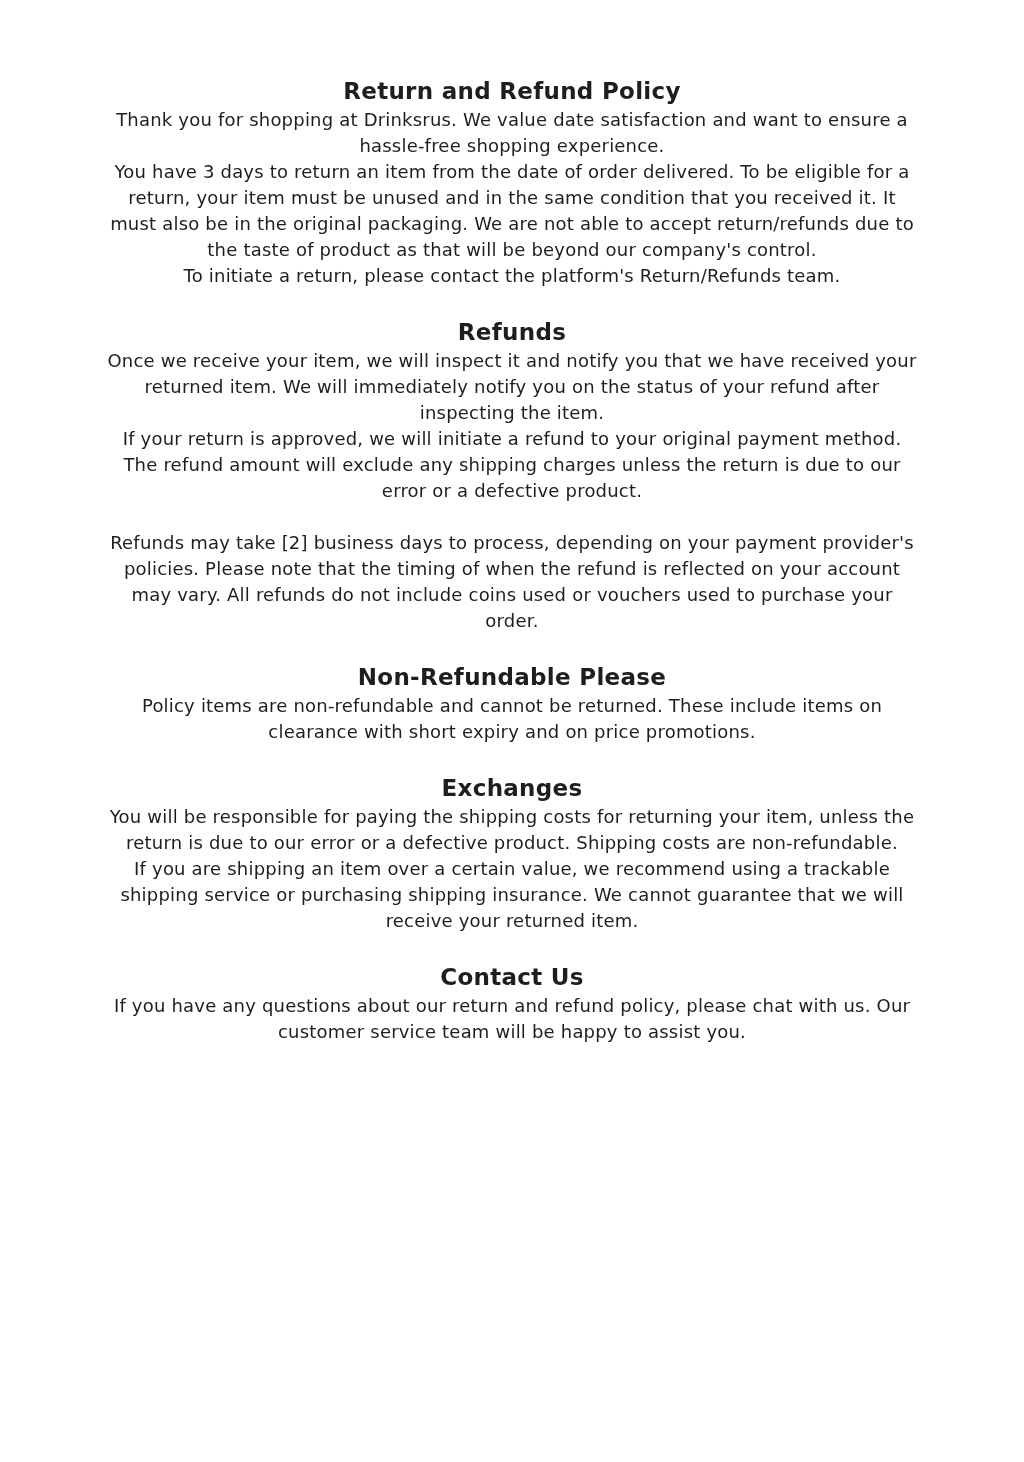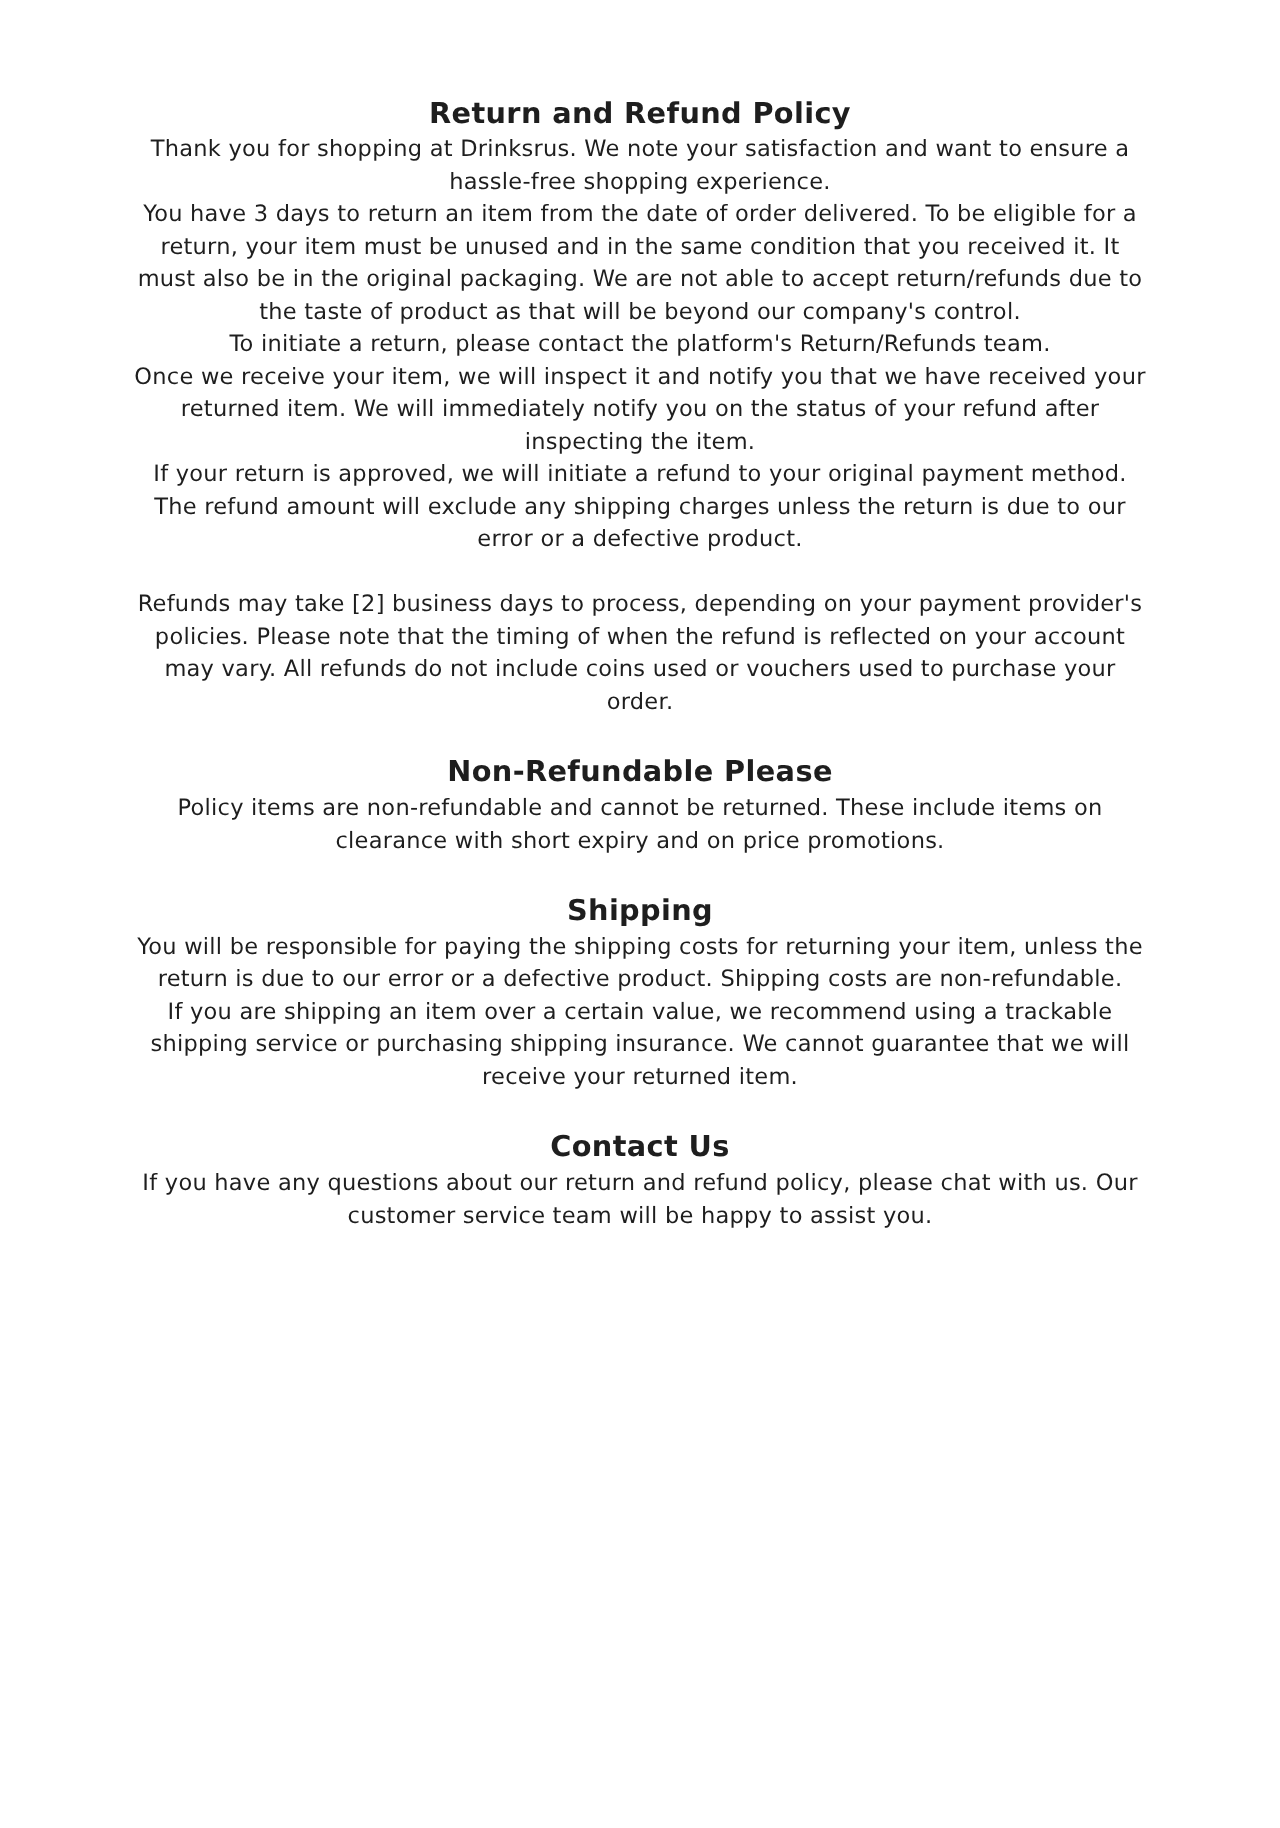--- a/index.html
+++ b/index.html
@@ -55,52 +55,53 @@
   }
 </style>
 </head>
 <body>
 
 <main class="page">
   <div class="content">
 
     <h1 class="doc-title">Return and Refund Policy</h1>
 
-    <p class="body-par intro-par">Thank you for shopping at Drinksrus. We note your satisfaction and want to ensure a
+    <p class="body-par intro-par">Thank you for shopping at Drinksrus. We value date satisfaction and want to ensure a
 hassle-free shopping experience.</p>
 
     <section>
       <p class="body-par">You have 3 days to return an item from the date of order delivered. To be eligible for a
 return, your item must be unused and in the same condition that you received it. It
 must also be in the original packaging. We are not able to accept return/refunds due to
 the taste of product as that will be beyond our company's control.
 To initiate a return, please contact the platform's Return/Refunds team.</p>
     </section>
 
     <section>
+      <h2 class="section-heading">Refunds</h2>
       <p class="body-par">Once we receive your item, we will inspect it and notify you that we have received your
 returned item. We will immediately notify you on the status of your refund after
 inspecting the item.
 If your return is approved, we will initiate a refund to your original payment method.
 The refund amount will exclude any shipping charges unless the return is due to our
 error or a defective product.</p>
       <p class="body-par">Refunds may take [2] business days to process, depending on your payment provider's
 policies. Please note that the timing of when the refund is reflected on your account
 may vary. All refunds do not include coins used or vouchers used to purchase your
 order.</p>
     </section>
 
     <section>
       <h2 class="section-heading">Non-Refundable Please</h2>
       <p class="body-par">Policy items are non-refundable and cannot be returned. These include items on
 clearance with short expiry and on price promotions.</p>
     </section>
 
     <section>
-      <h2 class="section-heading">Shipping</h2>
+      <h2 class="section-heading">Exchanges</h2>
     </section>
 
     <section>
       <p class="body-par">You will be responsible for paying the shipping costs for returning your item, unless the
 return is due to our error or a defective product. Shipping costs are non-refundable.
 If you are shipping an item over a certain value, we recommend using a trackable
 shipping service or purchasing shipping insurance. We cannot guarantee that we will
 receive your returned item.</p>
     </section>
 

